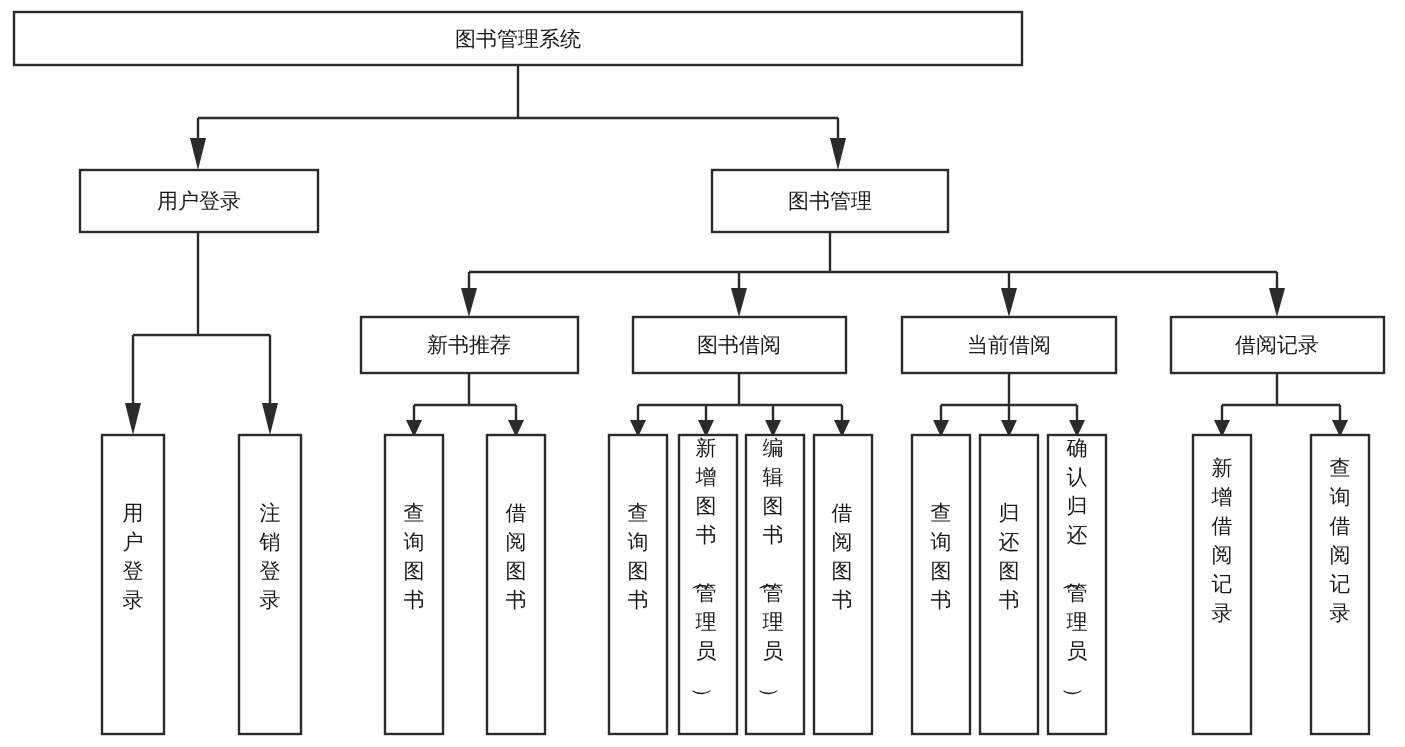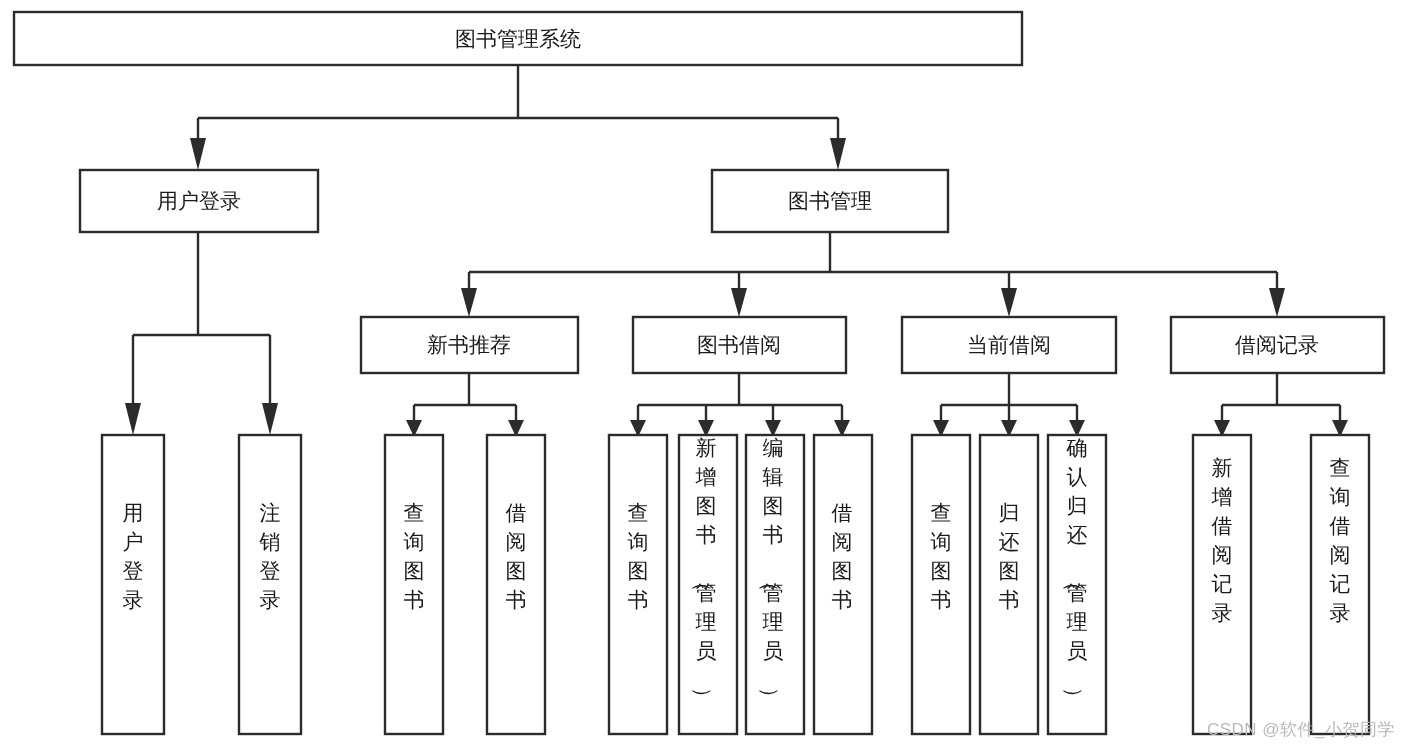--- a/index.html
+++ b/index.html
@@ -238,14 +238,13 @@
       <text class="node-label-vertical" x="1222" y="475"><tspan x="1222" y="475">新</tspan><tspan x="1222" y="504">增</tspan><tspan x="1222" y="533">借</tspan><tspan x="1222" y="562">阅</tspan><tspan x="1222" y="591">记</tspan><tspan x="1222" y="620">录</tspan></text>
     </g>
 
     <g>
       <rect class="node-rect" x="1311" y="435" width="58" height="299"></rect>
       <text class="node-label-vertical" x="1340" y="475"><tspan x="1340" y="475">查</tspan><tspan x="1340" y="504">询</tspan><tspan x="1340" y="533">借</tspan><tspan x="1340" y="562">阅</tspan><tspan x="1340" y="591">记</tspan><tspan x="1340" y="620">录</tspan></text>
     </g>
 
   </svg>
 
-  <div class="watermark-text">CSDN @软件_小贺同学</div>
 </div>
 
 </body></html>

